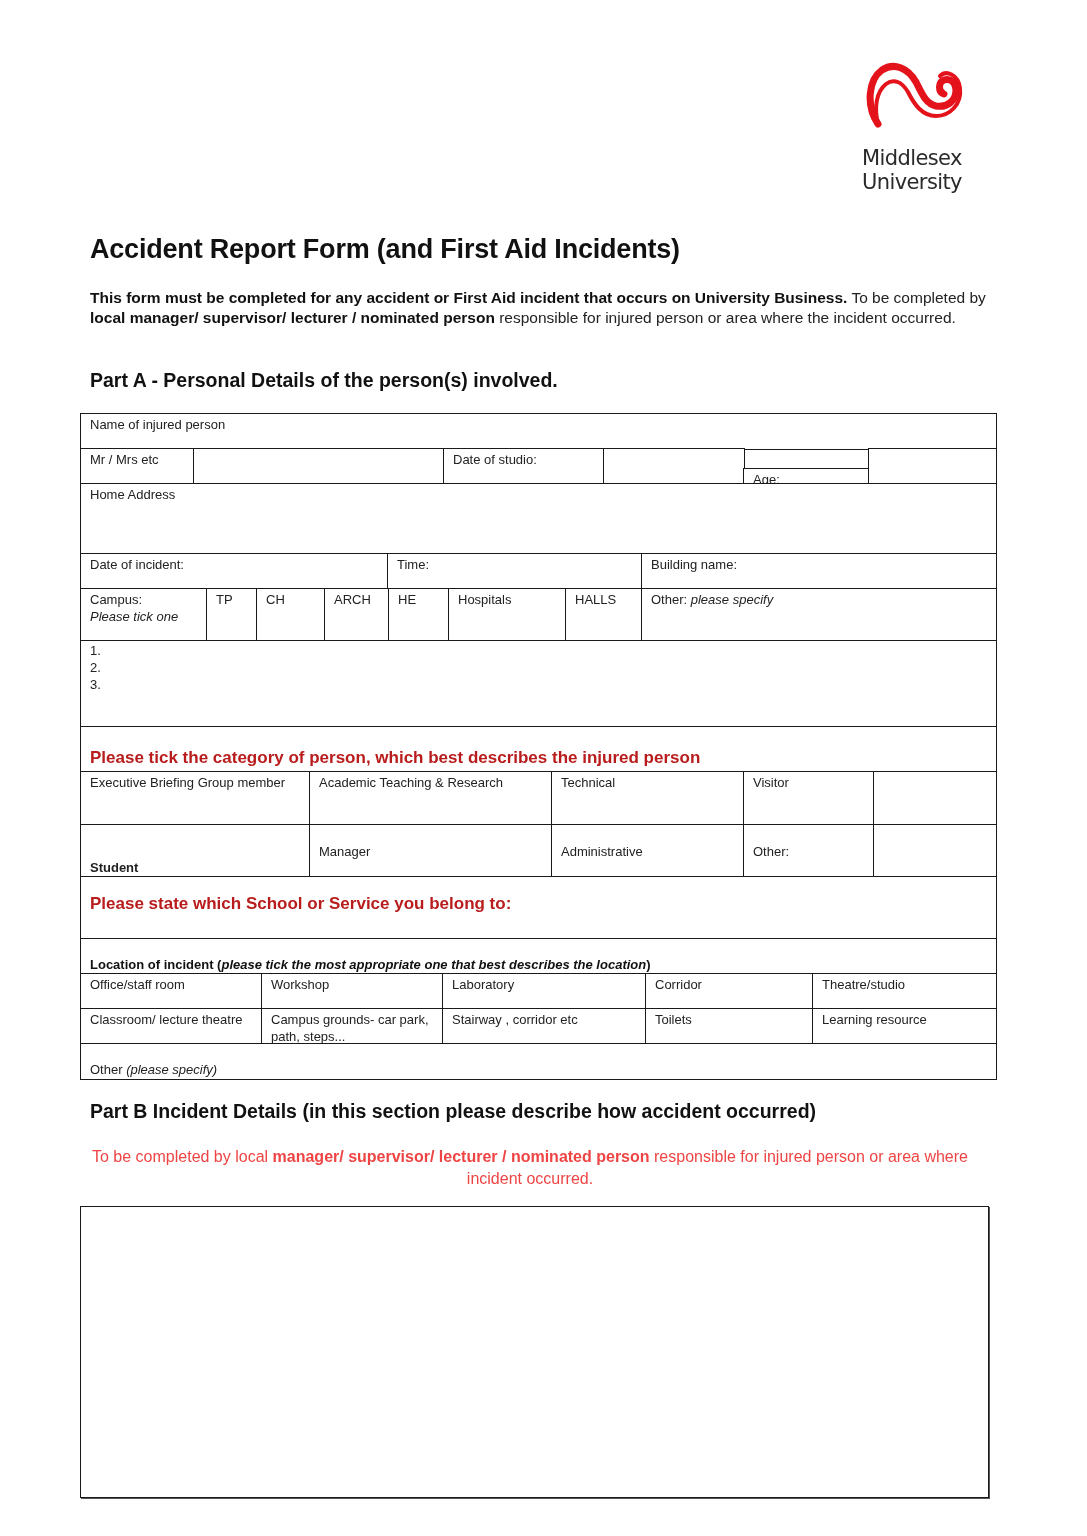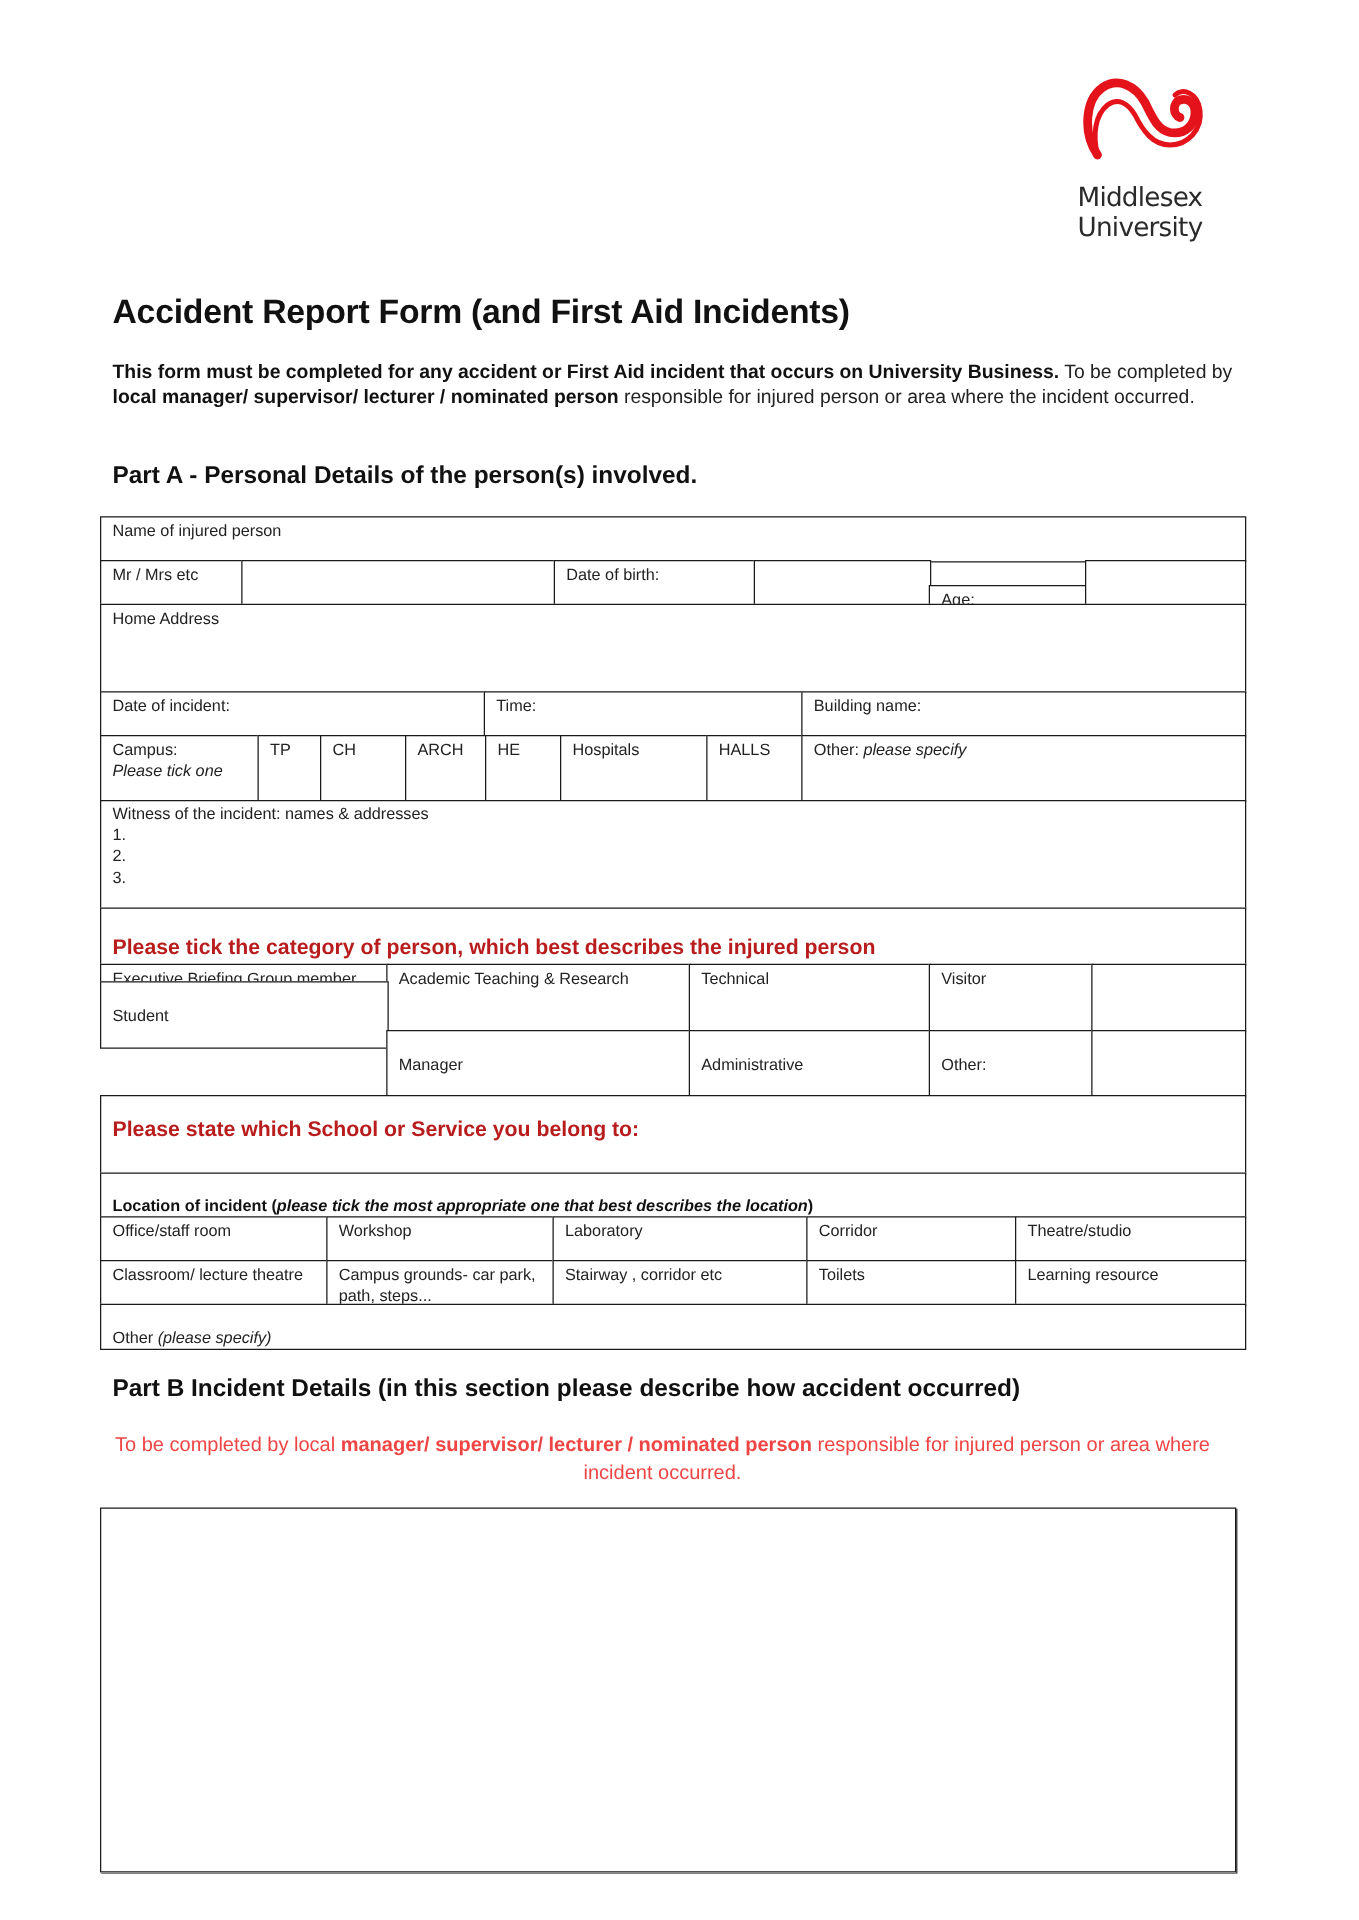--- a/index.html
+++ b/index.html
@@ -98,21 +98,21 @@
     <span>Name of injured person</span>
   </div>
 
   <div class="cell" style="left:80px; top:448px; width:115px; height:37px;">
     <span>Mr / Mrs etc</span>
   </div>
   <div class="cell" style="left:193px; top:448px; width:252px; height:37px;">
     <span></span>
   </div>
   <div class="cell" style="left:443px; top:448px; width:162px; height:37px;">
-    <span>Date of birth:</span>
+    <span>Date of studio:</span>
   </div>
   <div class="cell" style="left:603px; top:448px; width:142px; height:37px;">
     <span></span>
   </div>
   <div class="cell" style="left:743px; top:448px; width:127px; height:37px;margin-top:20px;">
     <span>Age:</span>
   </div>
   <div class="cell" style="left:868px; top:448px; width:129px; height:37px;">
     <span></span>
   </div>
@@ -152,21 +152,20 @@
   </div>
   <div class="cell" style="left:565px; top:588px; width:78px; height:54px;">
     <span>HALLS</span>
   </div>
   <div class="cell" style="left:641px; top:588px; width:356px; height:54px;">
     <span>Other:</span>
     <i>please specify</i>
   </div>
 
   <div class="cell" style="left:80px; top:640px; width:917px; height:88px; padding-top:1px; line-height:17px;">
-    <div>Witness of the incident: names &amp; addresses</div>
     <div>1.</div>
     <div>2.</div>
     <div>3.</div>
   </div>
 
   <div class="cell" style="left:80px; top:726px; width:917px; height:47px; padding-top:22px;">
     <span class="section-head">Please tick the category of person, which best describes the injured person</span>
   </div>
 
   <div class="cell" style="left:80px; top:771px; width:231px; height:55px;">
@@ -176,21 +175,21 @@
     <span>Academic Teaching &amp; Research</span>
   </div>
   <div class="cell" style="left:551px; top:771px; width:194px; height:55px;">
     <span>Technical</span>
   </div>
   <div class="cell" style="left:743px; top:771px; width:132px; height:55px;">
     <span>Visitor</span>
   </div>
   <div class="cell" style="left:873px; top:771px; width:124px; height:55px;"></div>
 
-  <div class="cell" style="left:80px; top:785px; width:231px; height:54px; padding-top:18px;">
+  <div class="cell" style="left:80px; top:824px; width:231px; height:54px; padding-top:34px;font-weight:bold;">
     <span>Student</span>
   </div>
   <div class="cell" style="left:309px; top:824px; width:244px; height:54px; padding-top:18px;">
     <span>Manager</span>
   </div>
   <div class="cell" style="left:551px; top:824px; width:194px; height:54px; padding-top:18px;">
     <span>Administrative</span>
   </div>
   <div class="cell" style="left:743px; top:824px; width:132px; height:54px; padding-top:18px;">
     <span>Other:</span>

